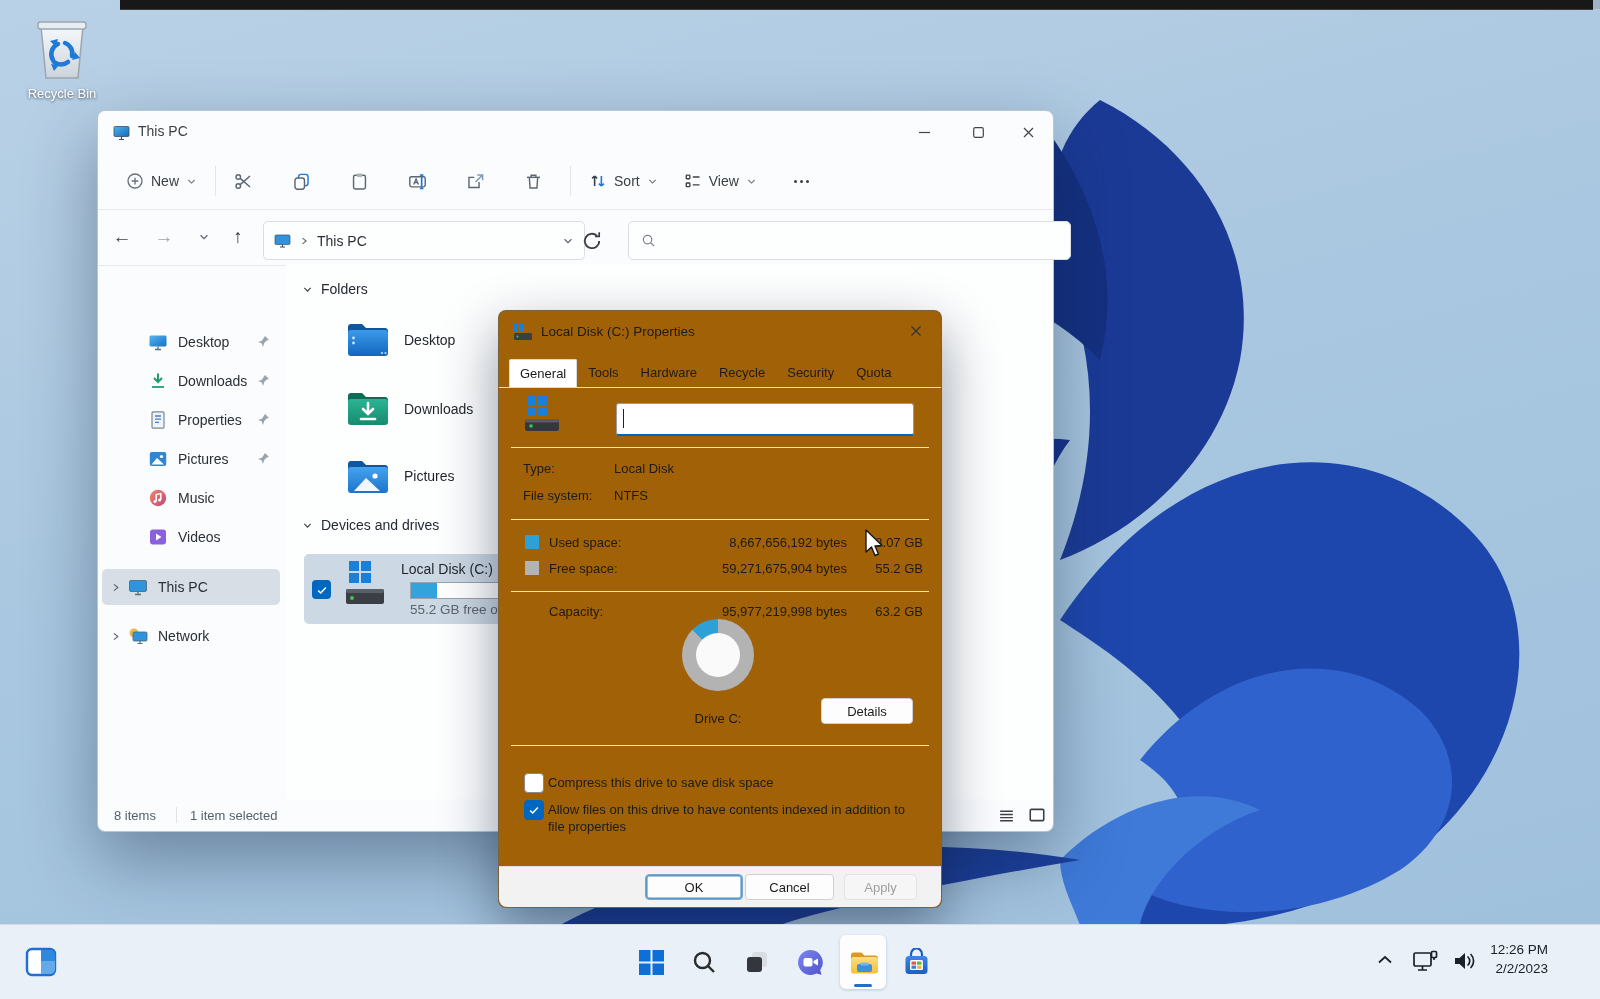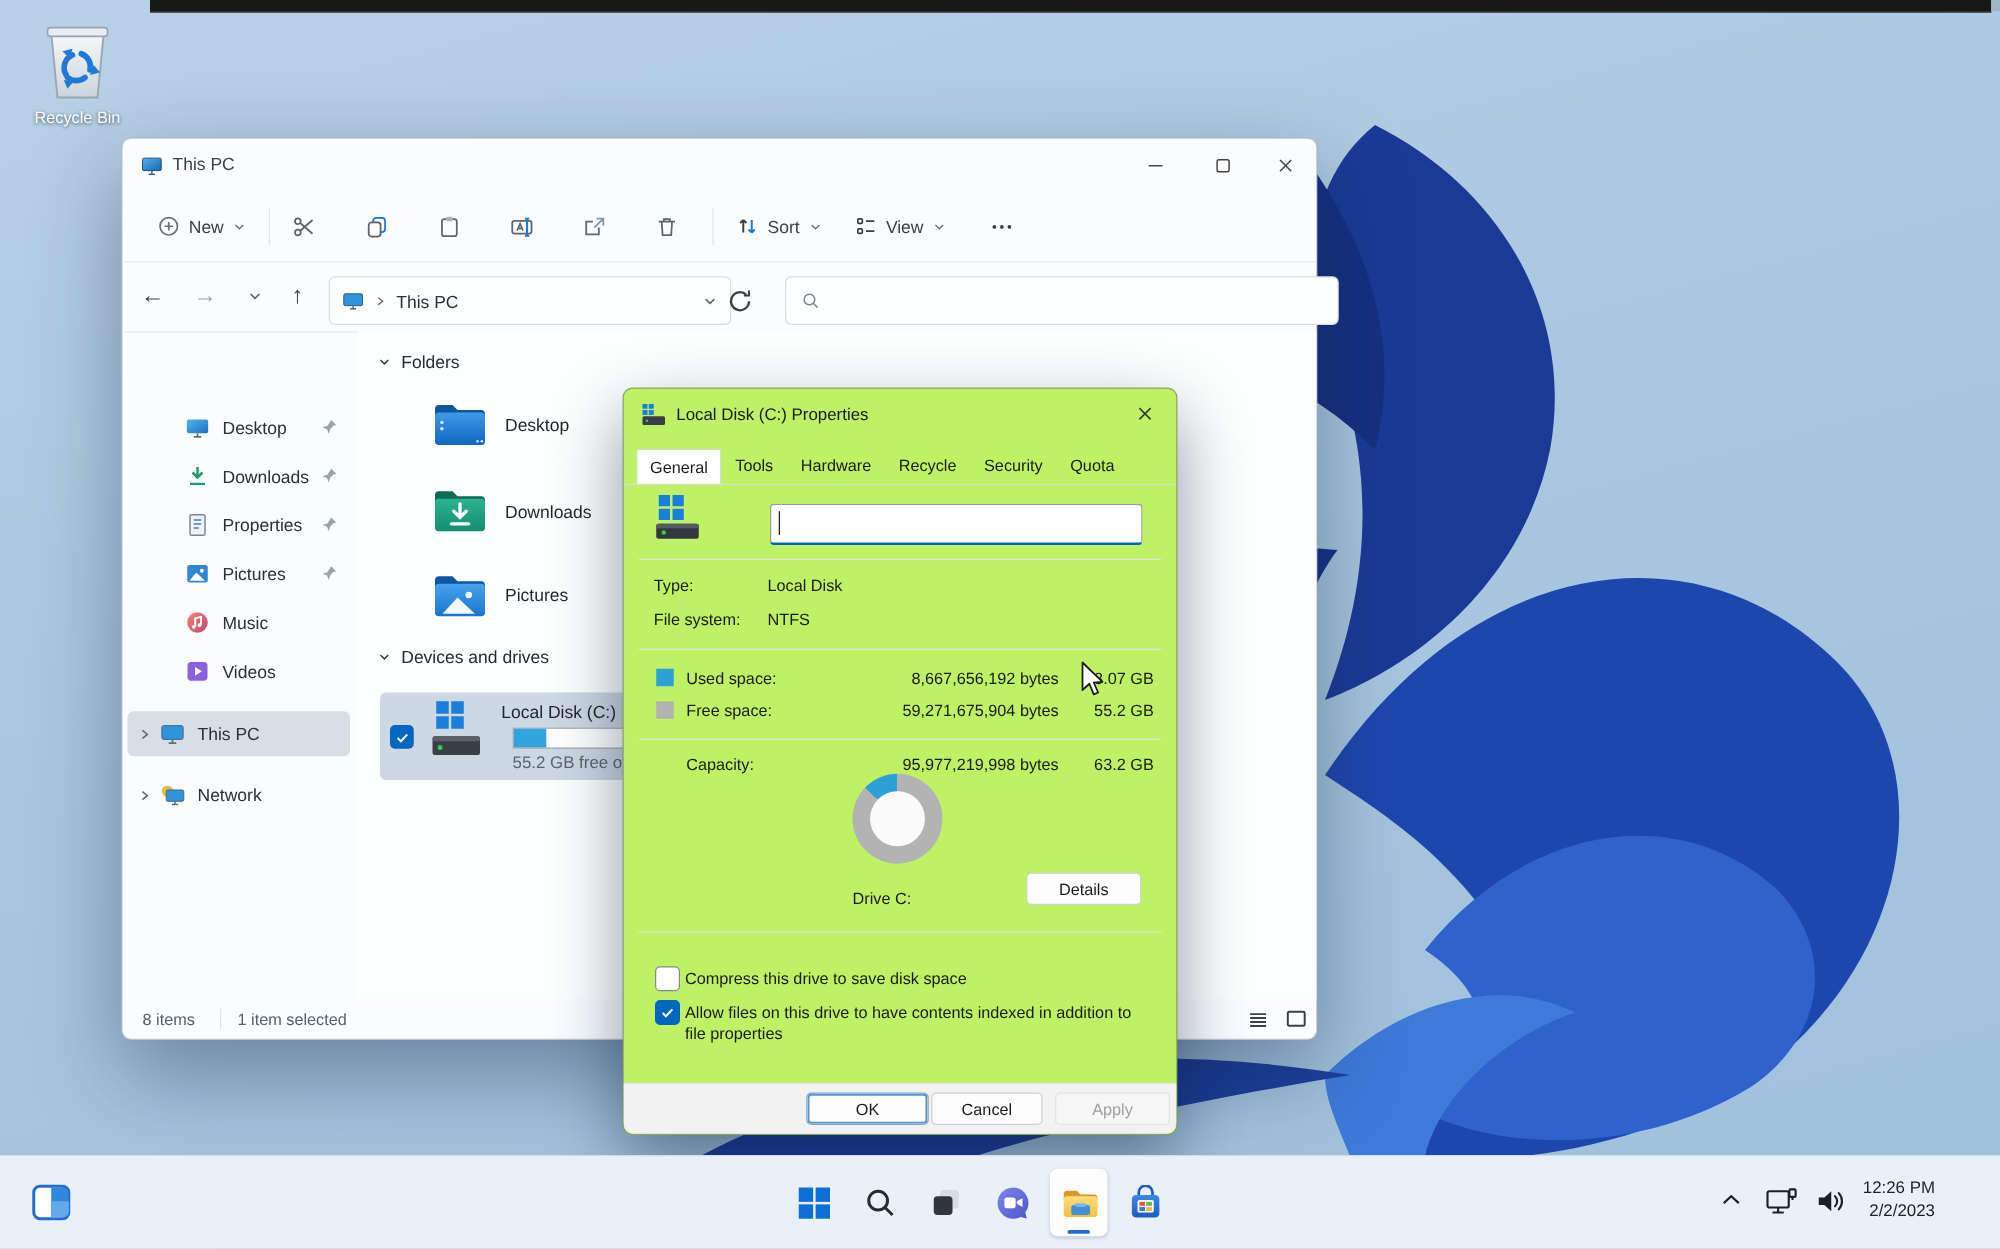--- a/index.html
+++ b/index.html
@@ -65,21 +65,21 @@
   .cbx{position:absolute;width:19px;height:19px;border-radius:4px;background:#0067c0;display:flex;align-items:center;justify-content:center}
   .pbar{position:absolute;height:15px;background:#fff;border:1px solid #9aa2ab}
   .pfill{height:100%;background:#33a3dc}
   .freetext{position:absolute;font-size:13.5px;color:#5c646d}
 
   
   .statusbar{left:0;right:0;bottom:0;height:32px;font-size:13px;color:#55606a}
   .sb-div{position:absolute;width:1px;height:16px;background:#dfe3e8;top:8px}
 
   
-  .dlg{left:498px;top:310px;width:442px;height:596px;background:#bef264;border-radius:8px;
+  .dlg{left:498px;top:310px;width:442px;height:596px;background:#a16207;border-radius:8px;
        border:1px solid rgba(90,100,110,.55);box-shadow:0 22px 55px rgba(10,25,50,.45);font-size:13px;color:#1b1b1b}
   .dlg-title-ic{left:14px;top:12px;width:20px;height:18px}
   .dlg-title-tx{left:42px;top:13px;font-size:13.5px;color:#1b1b1b}
   .dlg-close{right:8px;top:6px;width:34px;height:28px;display:flex;align-items:center;justify-content:center;border-radius:4px}
   .tabs{left:10px;top:47px;display:flex;align-items:flex-end}
   .tab{padding:5px 10px 6px;color:#1b1b1b;font-size:13px;border:1px solid transparent;border-bottom:none}
   .tab.active{background:#fff;border-color:#d9d9d9;border-radius:2px 2px 0 0;position:relative;top:1px;padding-top:6px;z-index:2}
   .tabline{left:0;right:0;top:76px;border-top:1px solid #dcdcdc}
   .hr{position:absolute;left:12px;right:12px;border-top:1px solid #e3e3e3}
   .flabel{position:absolute;color:#1b1b1b}
@@ -602,41 +602,41 @@
   <div class="fbytes" style="top:250px">59,271,675,904 bytes</div>
   <div class="fgb" style="top:250px">55.2 GB</div>
   <div class="hr" style="top:280px"></div>
 
   <div class="flabel" style="left:50px;top:293px">Capacity:</div>
   <div class="fbytes" style="top:293px">95,977,219,998 bytes</div>
   <div class="fgb" style="top:293px">63.2 GB</div>
 
   <div class="ab donut" style="background: conic-gradient(rgb(179, 179, 179) 0deg, rgb(179, 179, 179) 314deg, rgb(45, 160, 216) 314deg, rgb(45, 160, 216) 360deg);"></div>
   <div class="ab donut-hole"></div>
-  <div class="flabel" style="left:183px;top:400px;width:72px;text-align:left">Drive C:</div>
+  <div class="flabel" style="left:183px;top:400px;width:72px;text-align:center">Drive C:</div>
   <button class="btn" style="left:322px;top:387px;width:92px;height:26px">Details</button>
   <div class="hr" style="top:434px"></div>
 
   <div class="dcb" style="top:462px">
     <svg width="12" height="12" viewBox="0 0 14 14">
         <path d="M2.5 7.5l3 3 6-6.5" fill="none" stroke="#fff" stroke-width="1.8"></path>
       </svg>
   </div>
   <div class="cblabel" style="top:463px;width:370px">Compress this drive to save disk space</div>
   <div class="dcb checked" style="top:489px">
     <svg width="12" height="12" viewBox="0 0 14 14">
         <path d="M2.5 7.5l3 3 6-6.5" fill="none" stroke="#fff" stroke-width="1.8"></path>
       </svg>
   </div>
   <div class="cblabel" style="top:490px;width:372px">Allow files on this drive to have contents indexed in addition to file properties</div>
 
   <div class="ab dlg-footer"></div>
   <button class="btn focused" style="left:146px;top:563px;width:98px;height:26px">OK</button>
   <button class="btn" style="left:246px;top:563px;width:89px;height:26px">Cancel</button>
-  <button class="btn disabled" style="left:345px;top:563px;width:92px;height:26px">Apply</button>
+  <button class="btn disabled" style="left:345px;top:563px;width:73px;height:26px">Apply</button>
 </div>
 
 <svg class="ab" style="left:862px;top:528px;width:22px;height:30px;z-index:50" viewBox="0 0 22 30">
   <path d="M4 2 L4 24 L9.5 19 L13 27.5 L16.5 26 L13 18 L20 17.5 Z" fill="#fdfdfd" stroke="#1a1a1a" stroke-width="1.4" stroke-linejoin="round"></path>
 </svg>
 
 <div class="ab taskbar">
   <div class="tkbtn" style="left:18px">
     <svg width="36" height="36" viewBox="0 0 36 36">
         <rect x="4" y="5" width="28" height="26" rx="5" fill="#fff" stroke="#1f6fd0" stroke-width="2.4"></rect>

